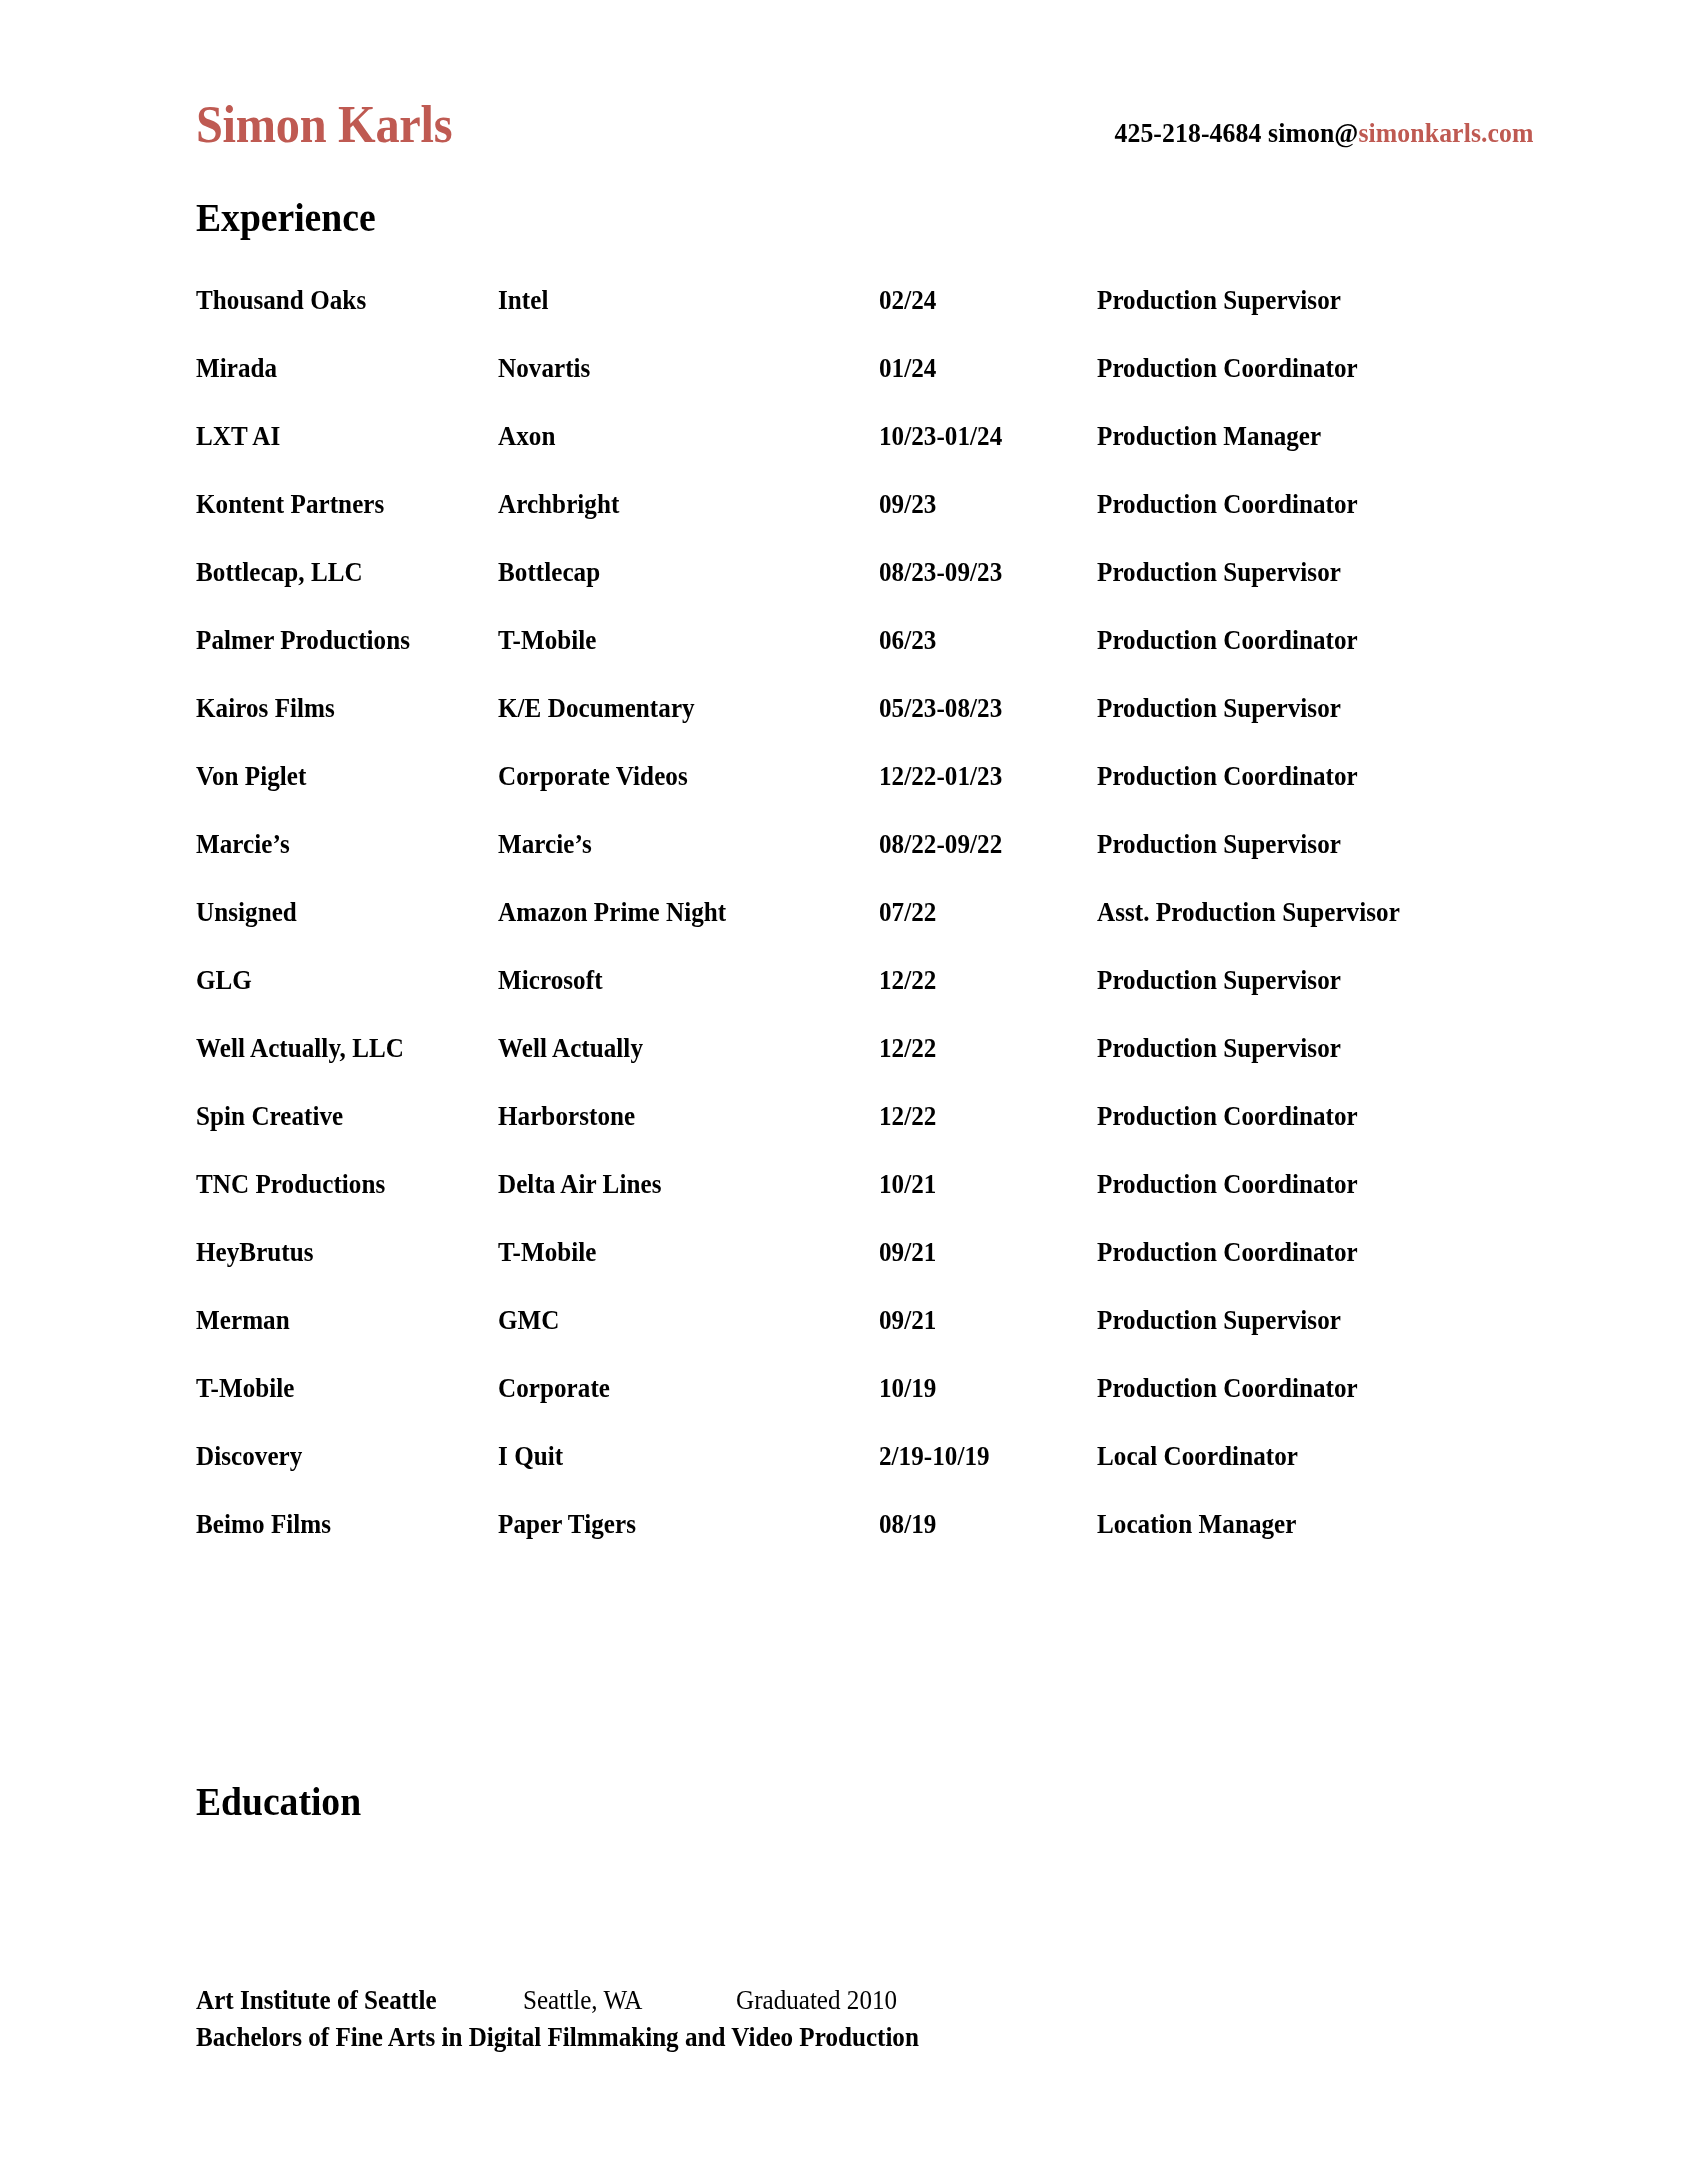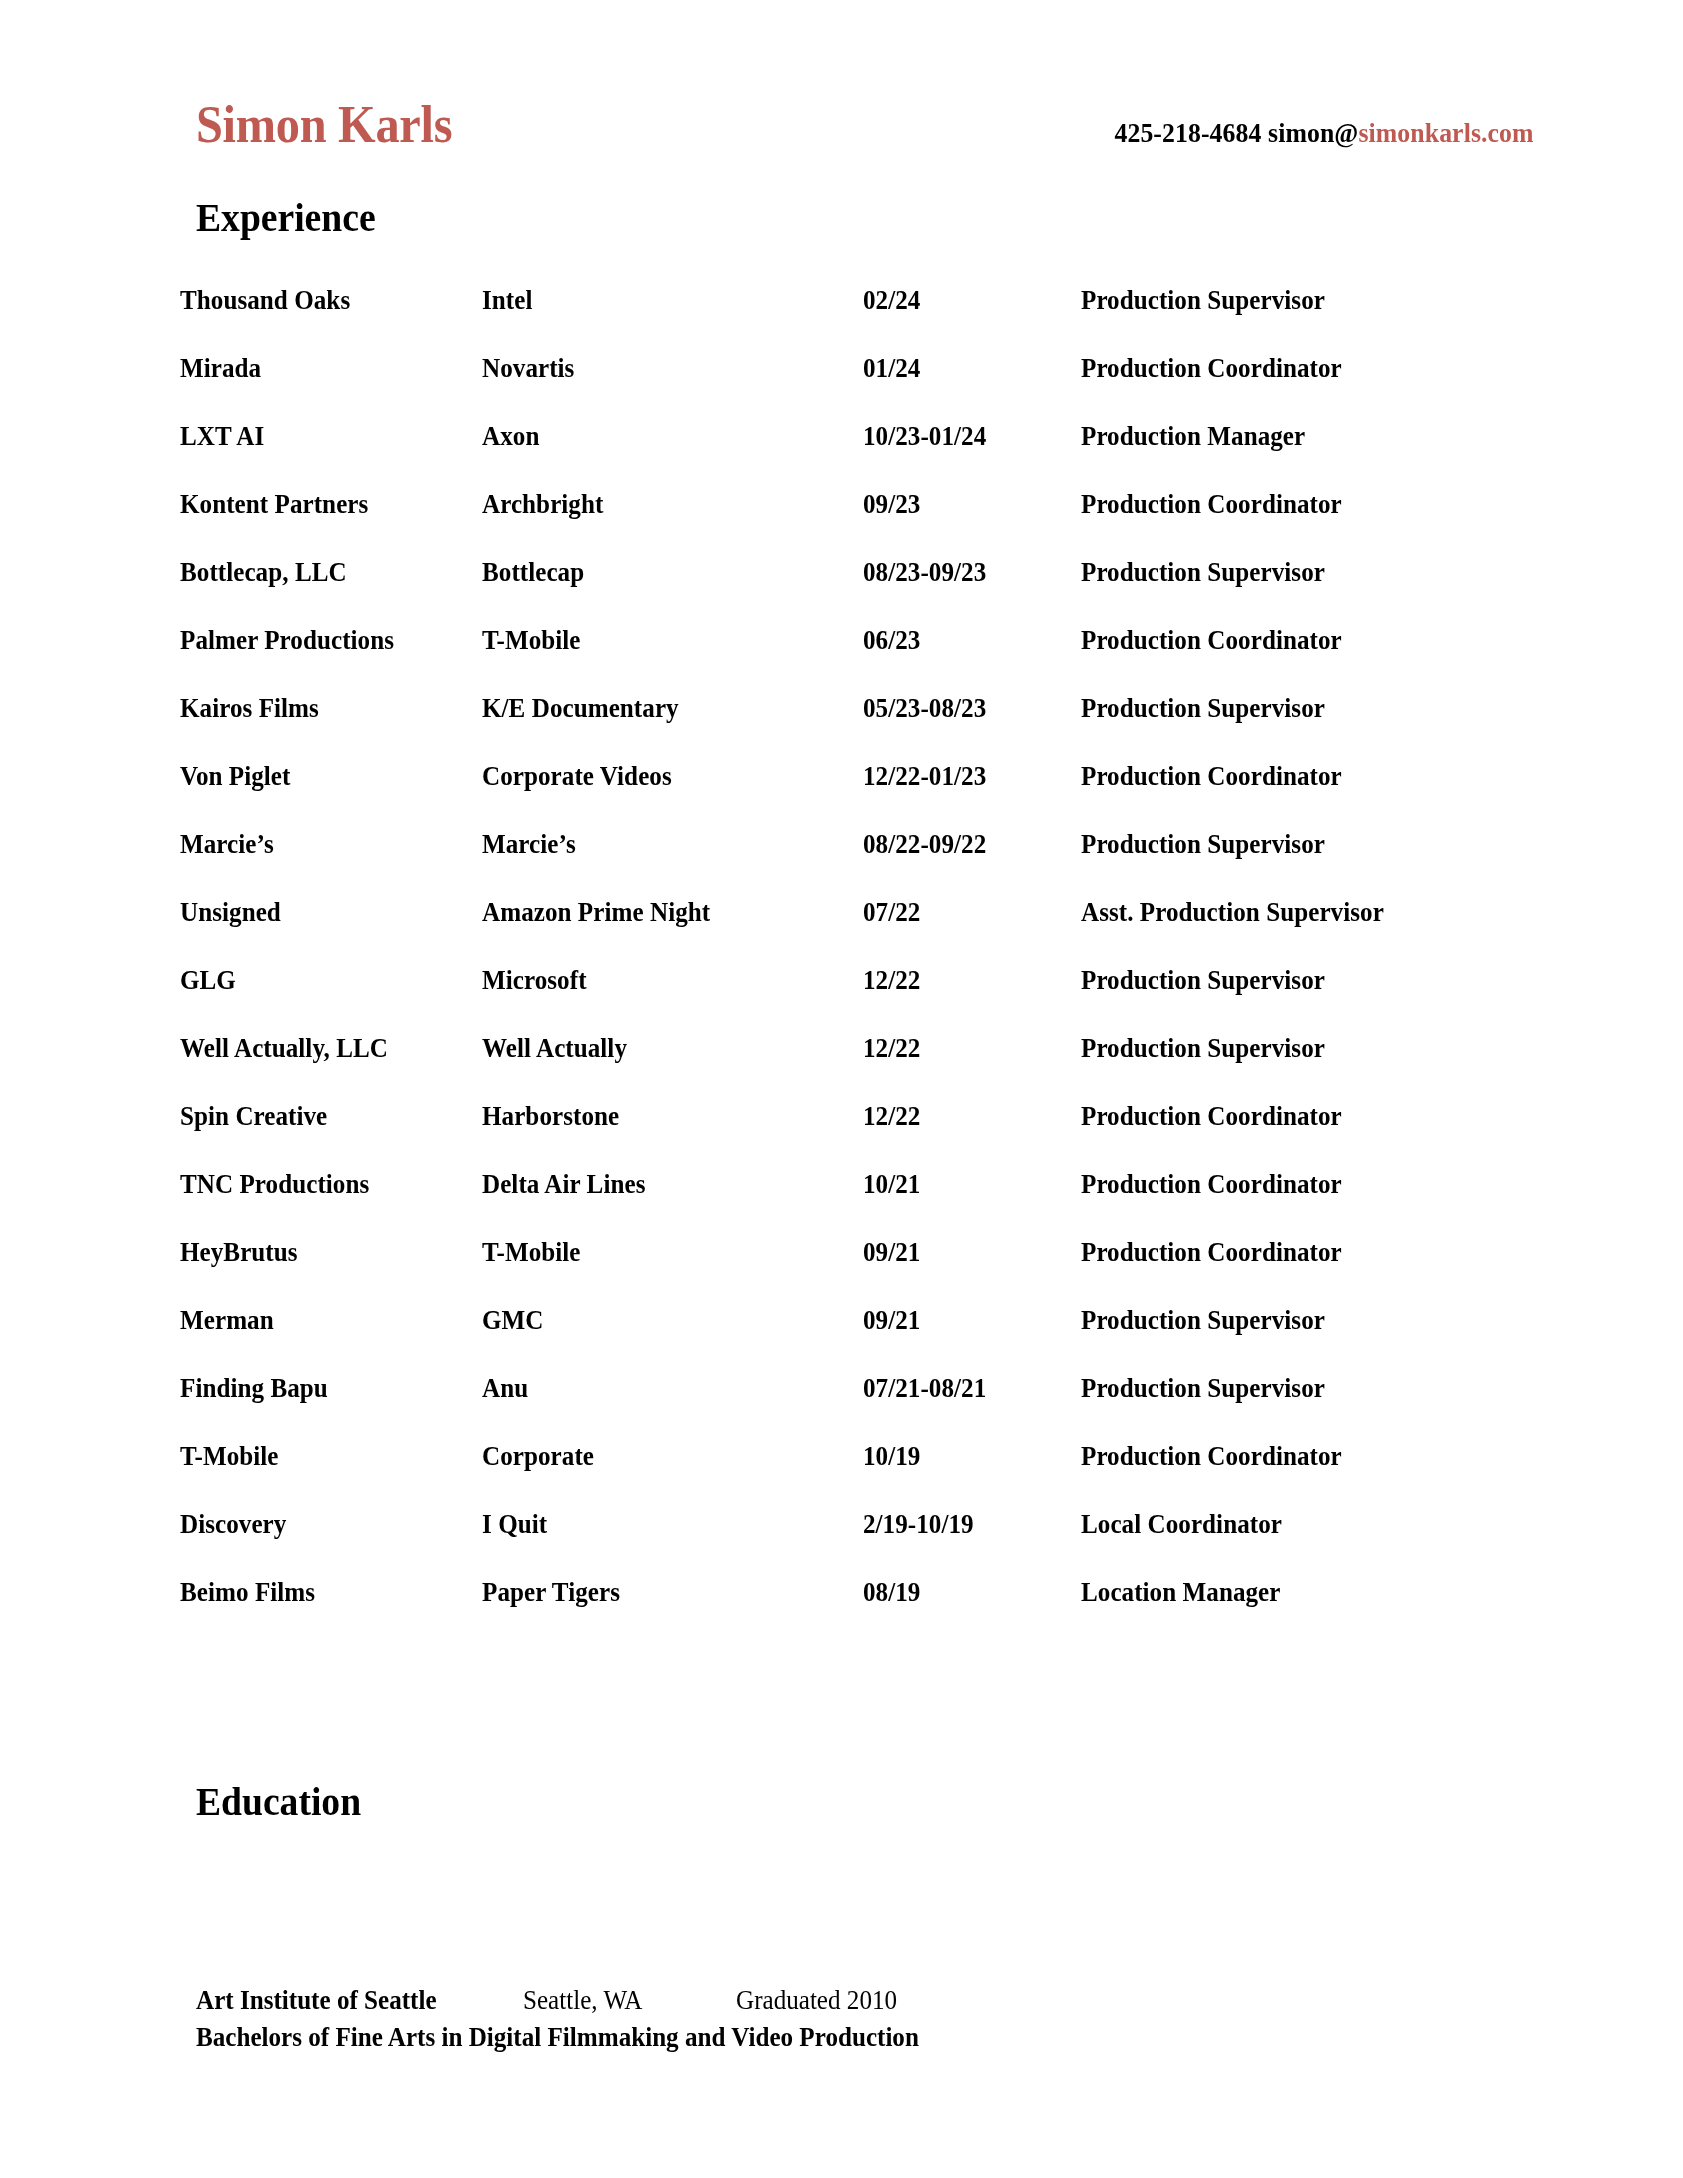--- a/index.html
+++ b/index.html
@@ -62,21 +62,21 @@
     transform: scaleX(0.94);
     transform-origin: left center;
     white-space: nowrap;
   }
   #exp-heading { top: 198px; }
   #edu-heading { top: 1782px; }
 
   
   .exp-table {
     position: absolute;
-    left: 180px;
+    left: 196px;
     top: 287px;
     width: 1317px;
     border-collapse: collapse;
   }
   .exp-table td {
     font-size: 27px;
     font-weight: bold;
     line-height: 1;
     padding: 0 0 41px 0;
     vertical-align: top;
@@ -245,26 +245,20 @@
           <td><span>09/21</span></td>
           <td><span>Production Coordinator</span></td>
         </tr>
         <tr>
           <td><span>Merman</span></td>
           <td><span>GMC</span></td>
           <td><span>09/21</span></td>
           <td><span>Production Supervisor</span></td>
         </tr>
         <tr>
-          <td><span>Finding Bapu</span></td>
-          <td><span>Anu</span></td>
-          <td><span>07/21-08/21</span></td>
-          <td><span>Production Supervisor</span></td>
-        </tr>
-        <tr>
           <td><span>T-Mobile</span></td>
           <td><span>Corporate</span></td>
           <td><span>10/19</span></td>
           <td><span>Production Coordinator</span></td>
         </tr>
         <tr>
           <td><span>Discovery</span></td>
           <td><span>I Quit</span></td>
           <td><span>2/19-10/19</span></td>
           <td><span>Local Coordinator</span></td>

